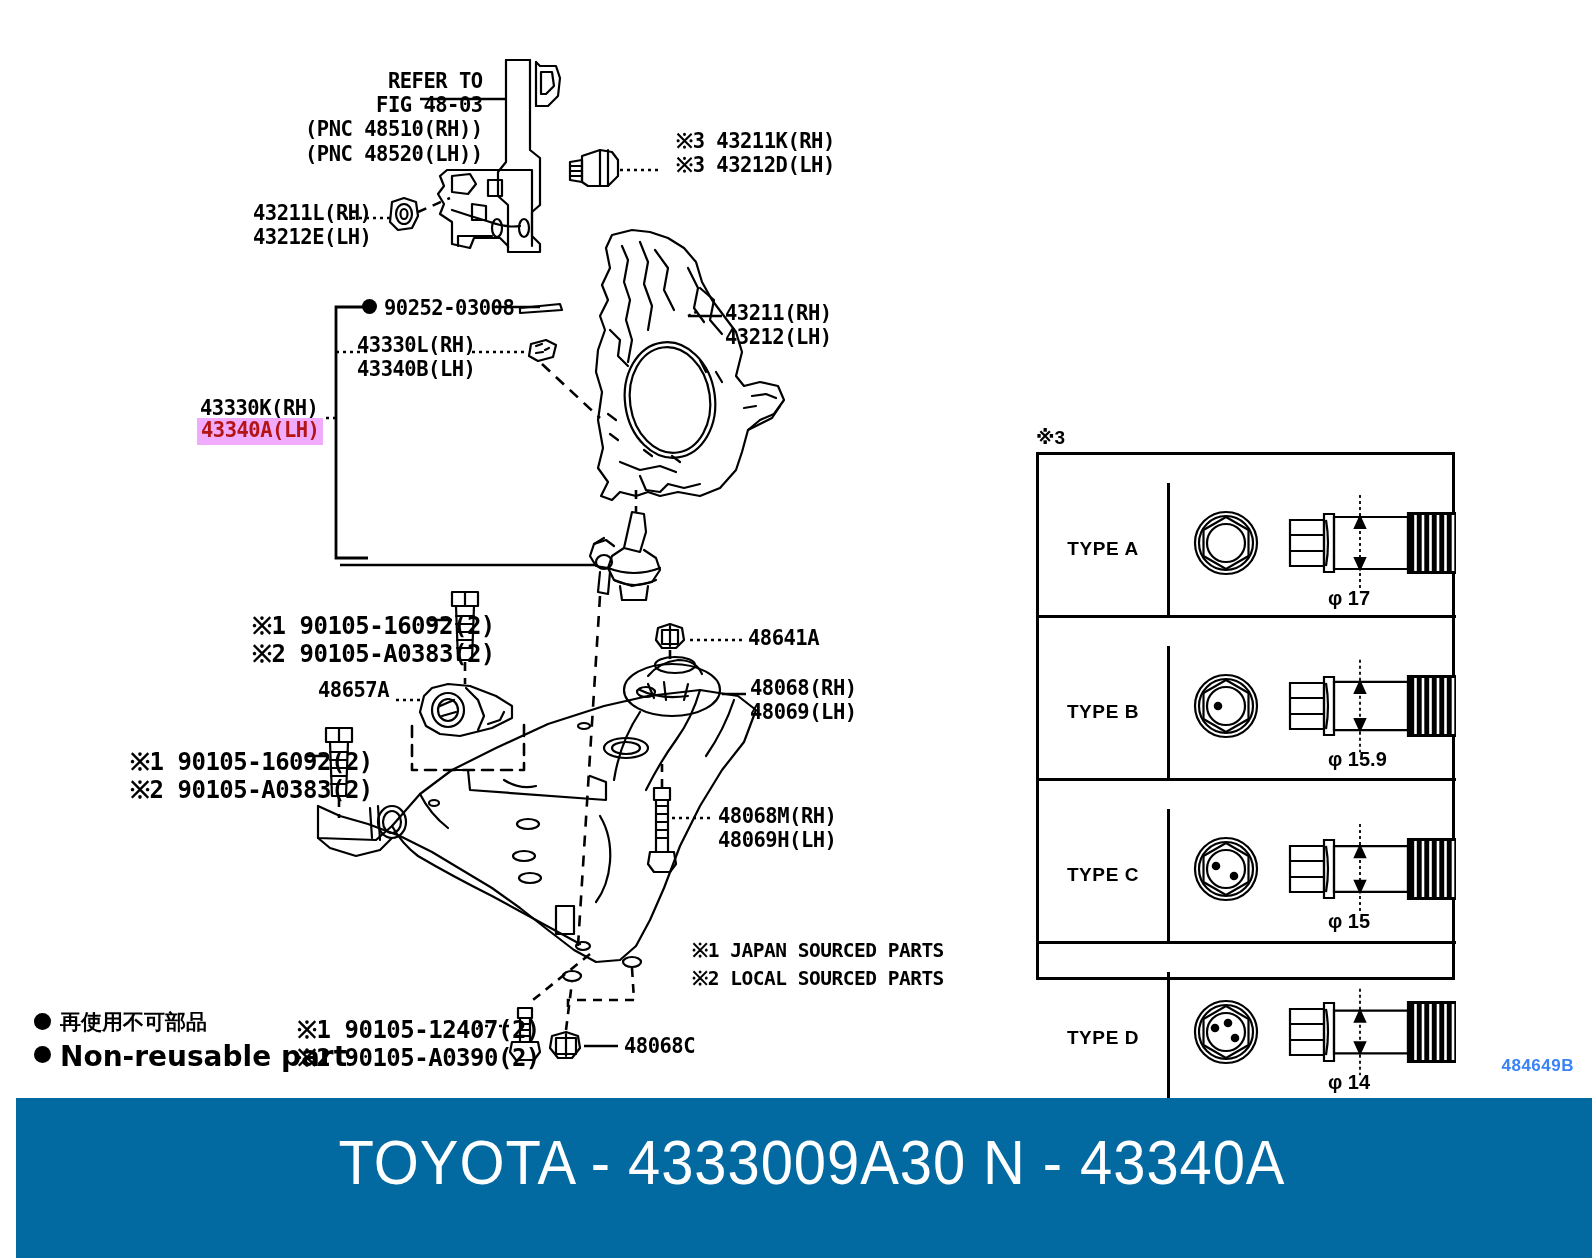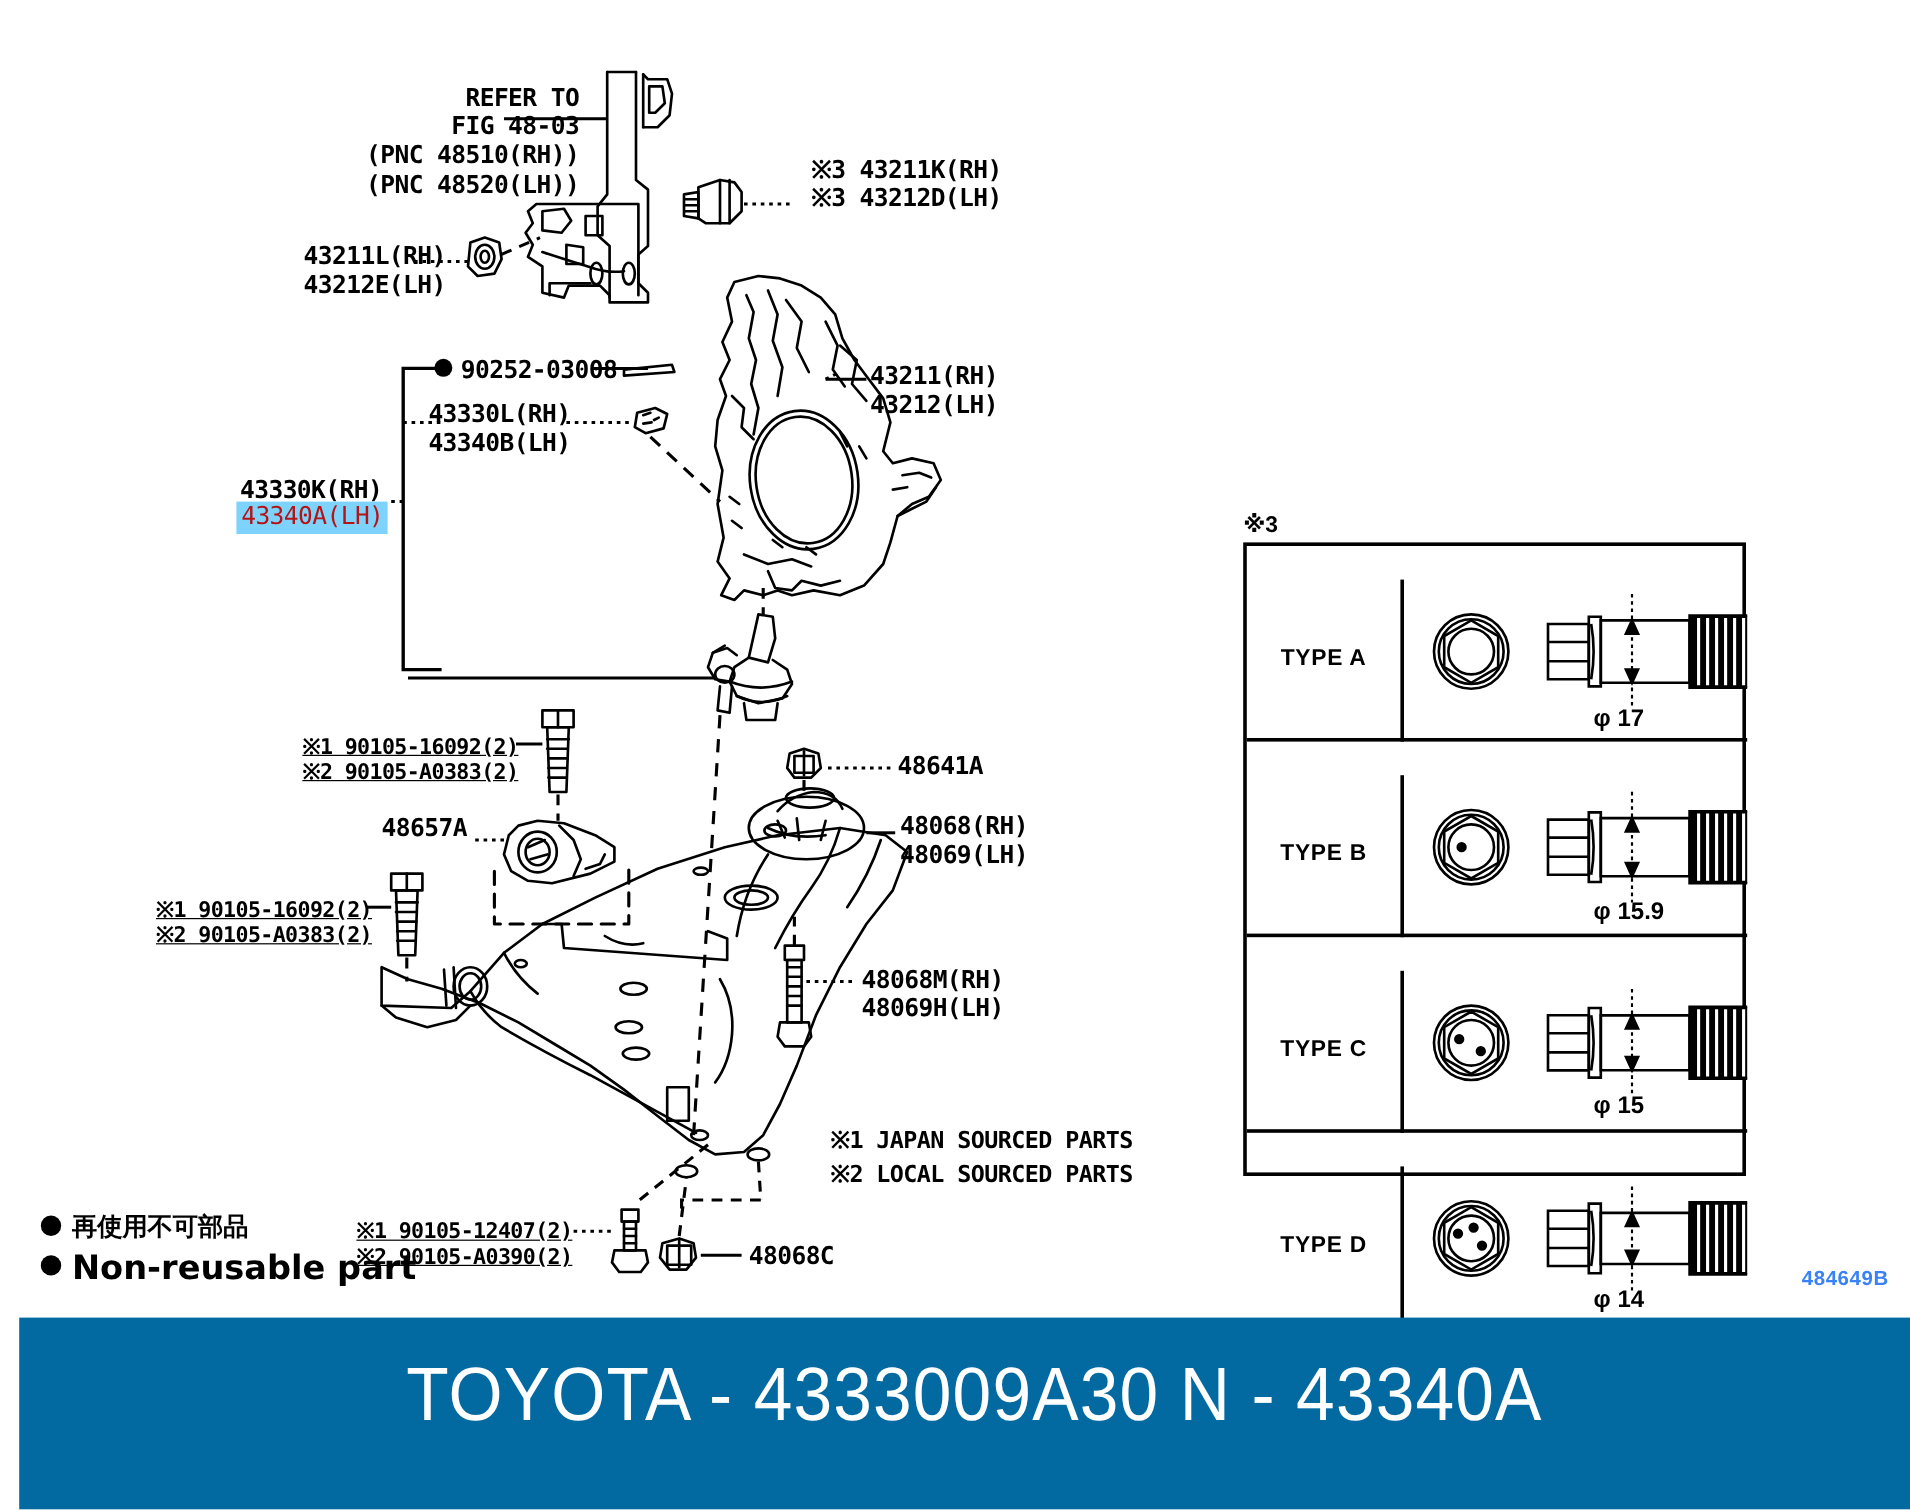--- a/index.html
+++ b/index.html
@@ -15,29 +15,29 @@
     position:absolute;
     font-family:"DejaVu Sans Mono","Liberation Mono",monospace;
     font-weight:700;
     color:#000;
     white-space:pre;
     line-height:1.18;
     letter-spacing:-0.5px;
   }
   .lbl.s20{font-size:20.5px;text-align:right;}
   .lbl.s19{font-size:19.5px;}
-  .lbl.s18{font-size:18px;text-decoration:underline;}
+  .lbl.s18{font-size:24px;}
 
   
   .hl{
     position:absolute;
-    background:#7dd3fc;
+    background:#f0abfc;
     color:#b41414;
     font-family:"DejaVu Sans Mono","Liberation Mono",monospace;
-    font-weight:400;font-size:20.5px;white-space:pre;letter-spacing:-0.5px;
+    font-weight:700;font-size:20.5px;white-space:pre;letter-spacing:-0.5px;
     padding:2px 4px 3px 4px;
     line-height:1.05;
   }
 
   
   .bullet{position:absolute;width:15px;height:15px;border-radius:50%;background:#000;}
 
   
   #typetable{
     position:absolute;left:1036px;top:452px;width:419px;height:528px;

